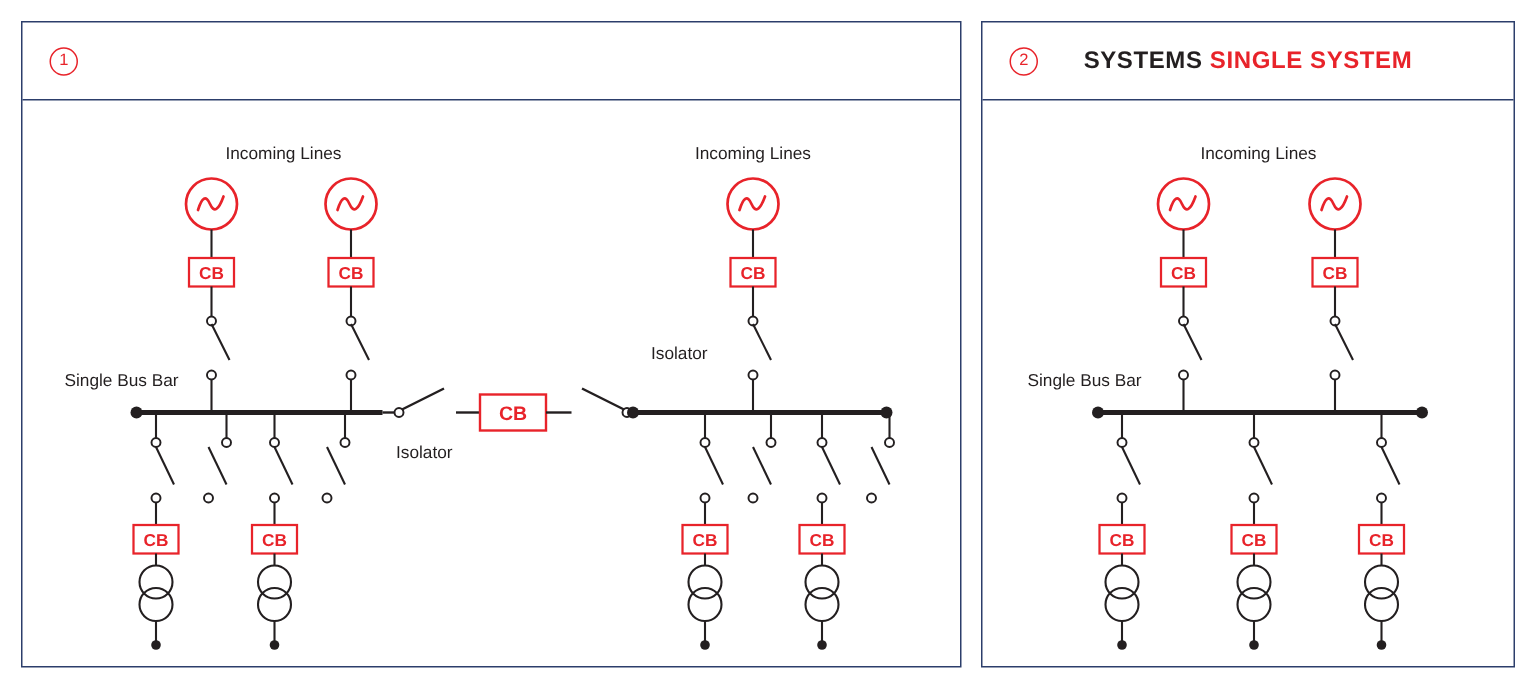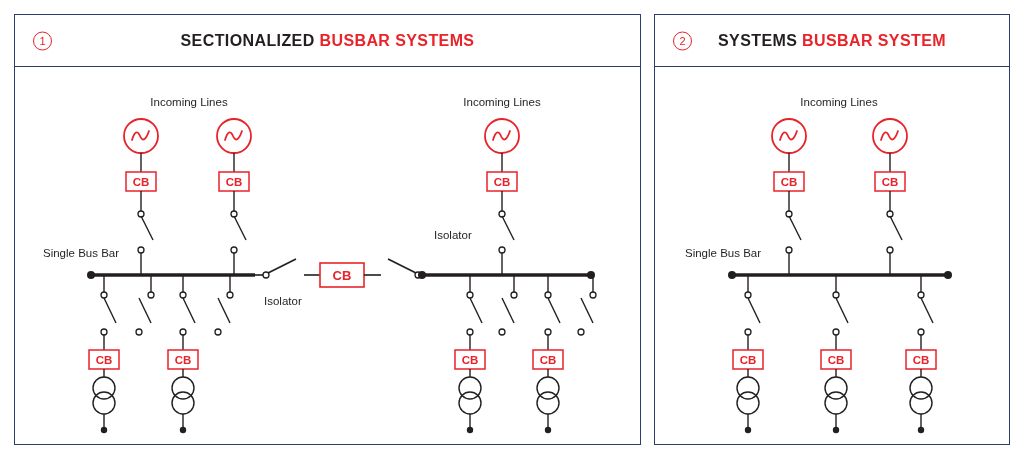--- a/index.html
+++ b/index.html
@@ -96,21 +96,20 @@
   }
 </style>
 </head>
 <body>
 
 <div id="page">
 
   <div class="panel" id="panel-1">
     <div class="panel-header">
       <div class="badge">1</div>
-      <div class="panel-title"><span>SECTIONALIZED </span><span class="accent">BUSBAR SYSTEMS</span></div>
     </div>
     <div class="canvas">
       <svg width="625" height="405" viewBox="0 0 625 405">
 
         <line x1="75" y1="208" x2="240" y2="208" stroke="#231f20" stroke-width="3.4"></line>
         <circle cx="76" cy="208" r="4" fill="#231f20"></circle>
 
         <text class="lbl" x="28" y="190" text-anchor="start">Single Bus Bar</text>
 
         <text class="lbl" x="174" y="39" text-anchor="middle">Incoming Lines</text>
@@ -243,21 +242,21 @@
 
         <text class="lbl-bold" x="497" y="388" text-anchor="middle">Outgoing Lines</text>
 
       </svg>
     </div>
   </div>
 
   <div class="panel" id="panel-2">
     <div class="panel-header">
       <div class="badge">2</div>
-      <div class="panel-title"><span>SYSTEMS </span><span class="accent">BUSBAR SYSTEM</span></div>
+      <div class="panel-title"><span>SYSTEMS </span><span class="accent">SINGLE SYSTEM</span></div>
     </div>
     <div class="canvas">
       <svg width="354" height="405" viewBox="0 0 354 405">
 
         <line x1="76" y1="208" x2="294" y2="208" stroke="#231f20" stroke-width="3.4"></line>
         <circle cx="77" cy="208" r="4" fill="#231f20"></circle>
         <circle cx="293" cy="208" r="4" fill="#231f20"></circle>
 
         <text class="lbl" x="30" y="190" text-anchor="start">Single Bus Bar</text>
         <text class="lbl" x="184" y="39" text-anchor="middle">Incoming Lines</text>

